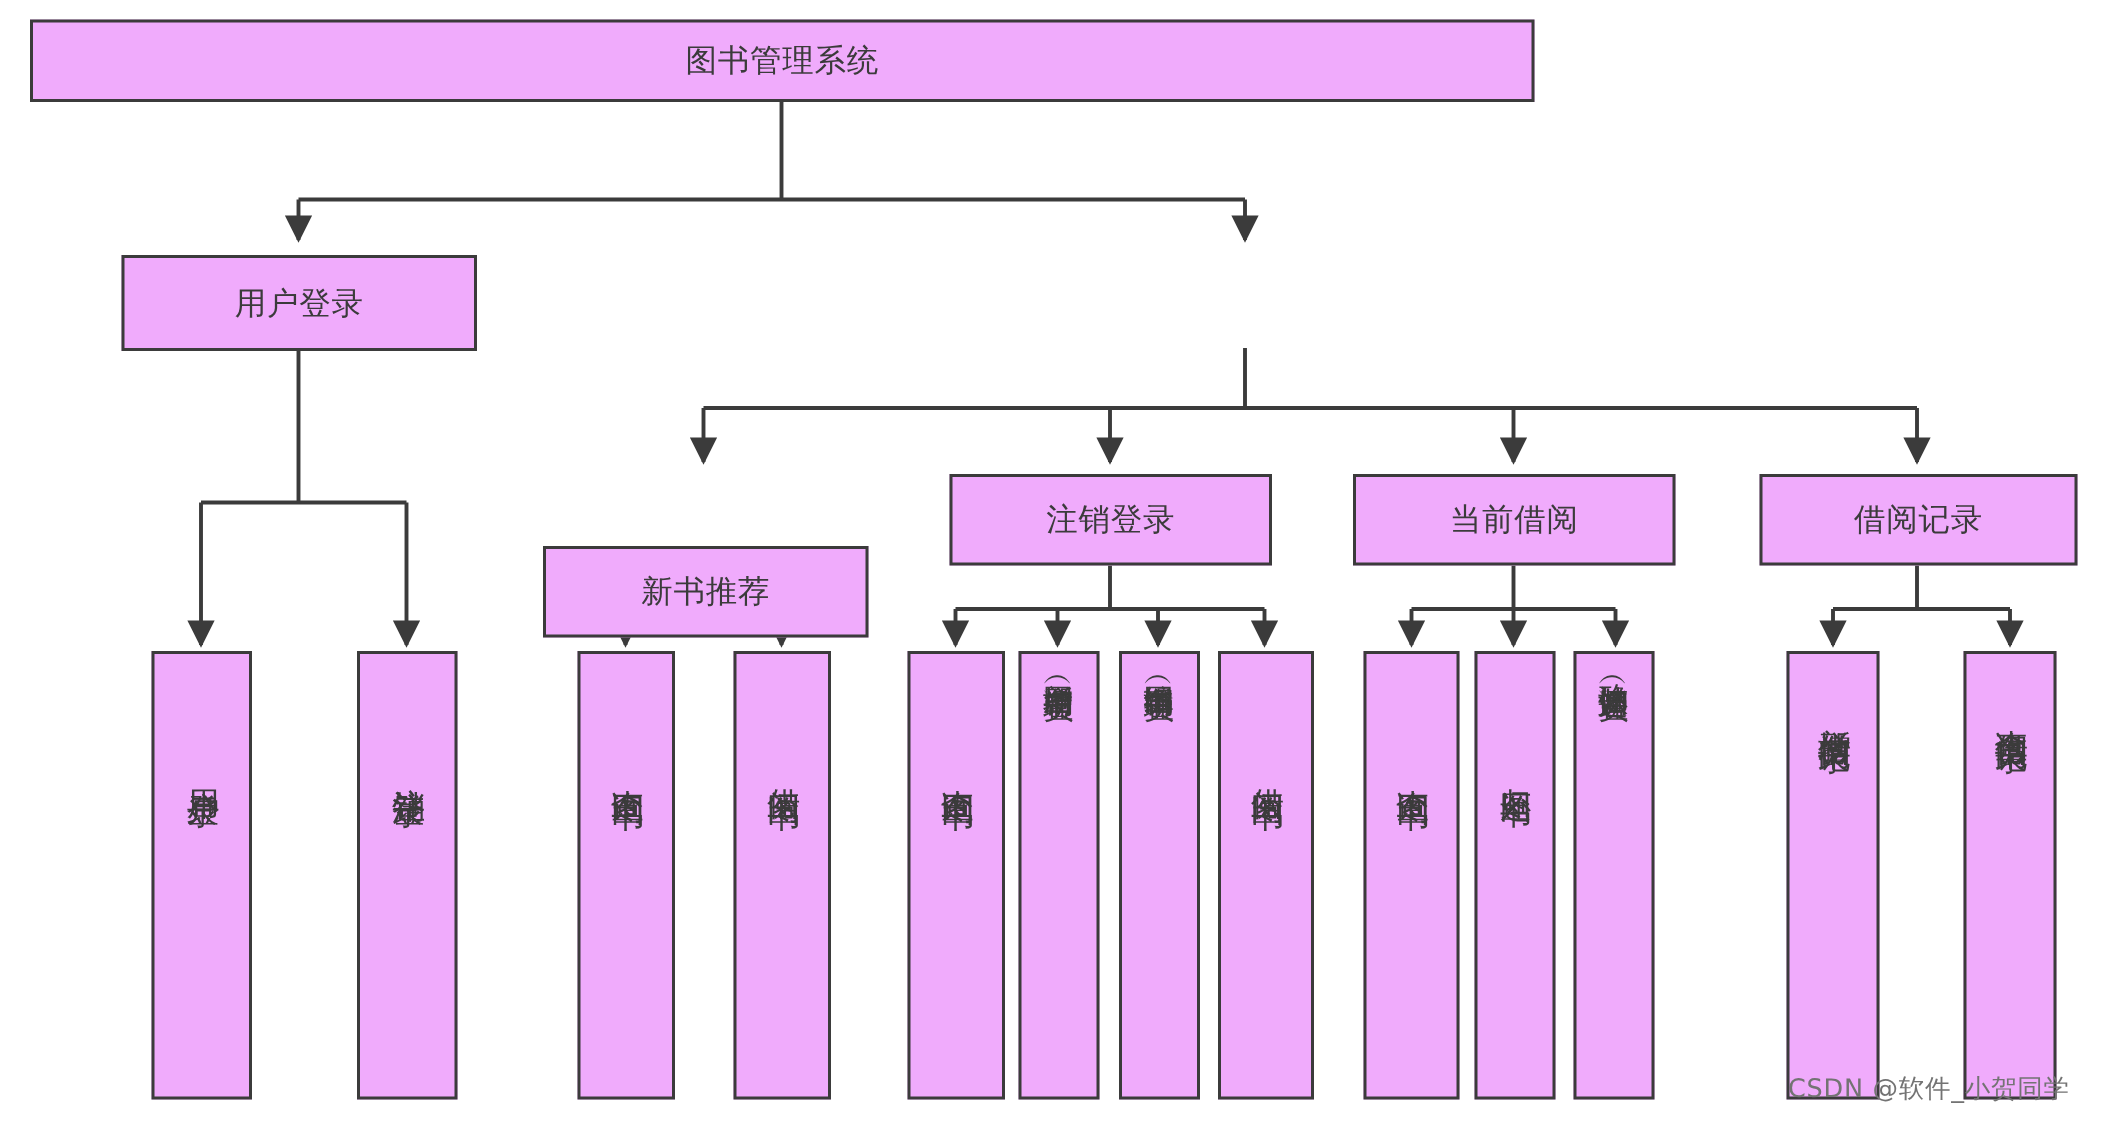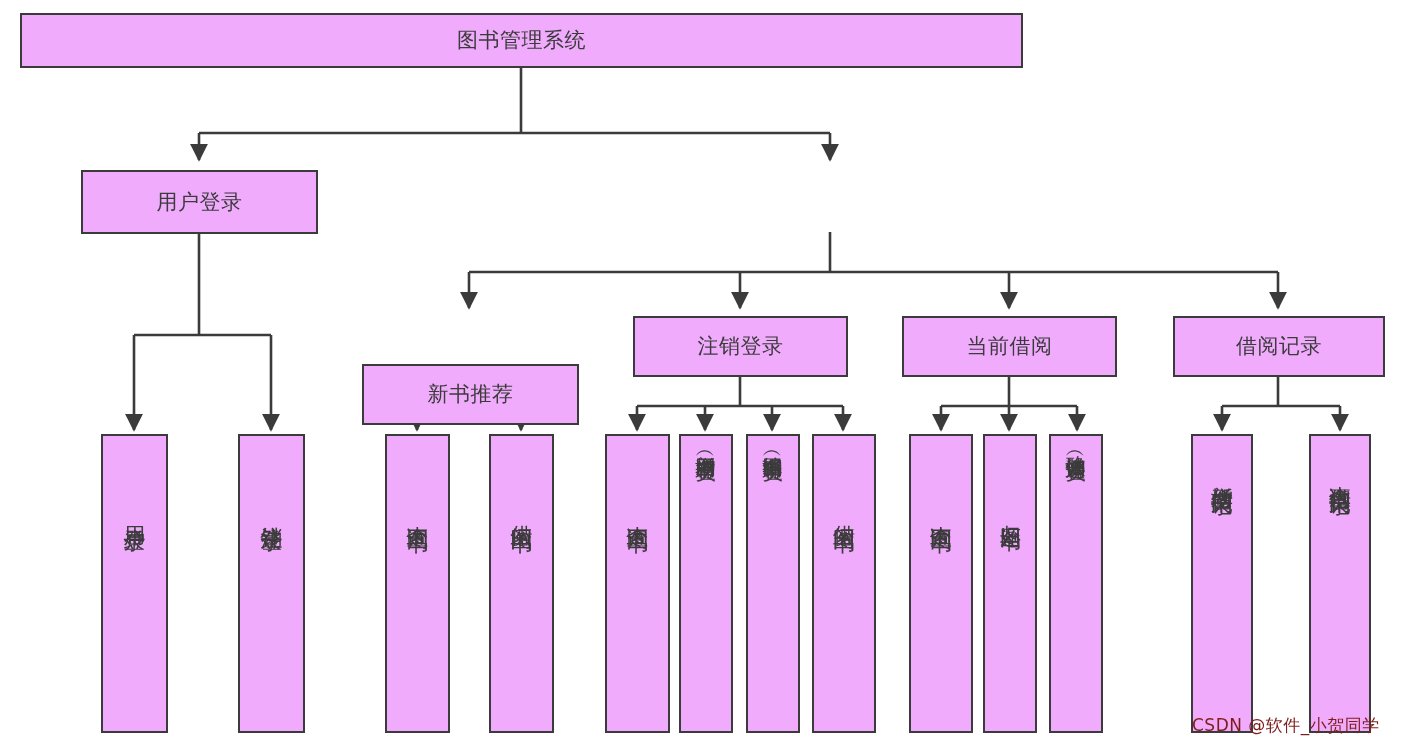--- a/index.html
+++ b/index.html
@@ -59,21 +59,21 @@
     padding-top: 2px;
   }
   .node.vert.mid .label {
     padding-top: 0;
   }
   .watermark {
     position: absolute;
     left: 1192px;
     top: 714px;
     font-size: 17px;
-    color: #7f1d1d;
+    color: #737373;
     letter-spacing: 0.5px;
     white-space: nowrap;
     font-family: "DejaVu Sans", "Liberation Sans", sans-serif;
   }
 </style>
 </head>
 <body>
 
 <div id="canvas">
 

